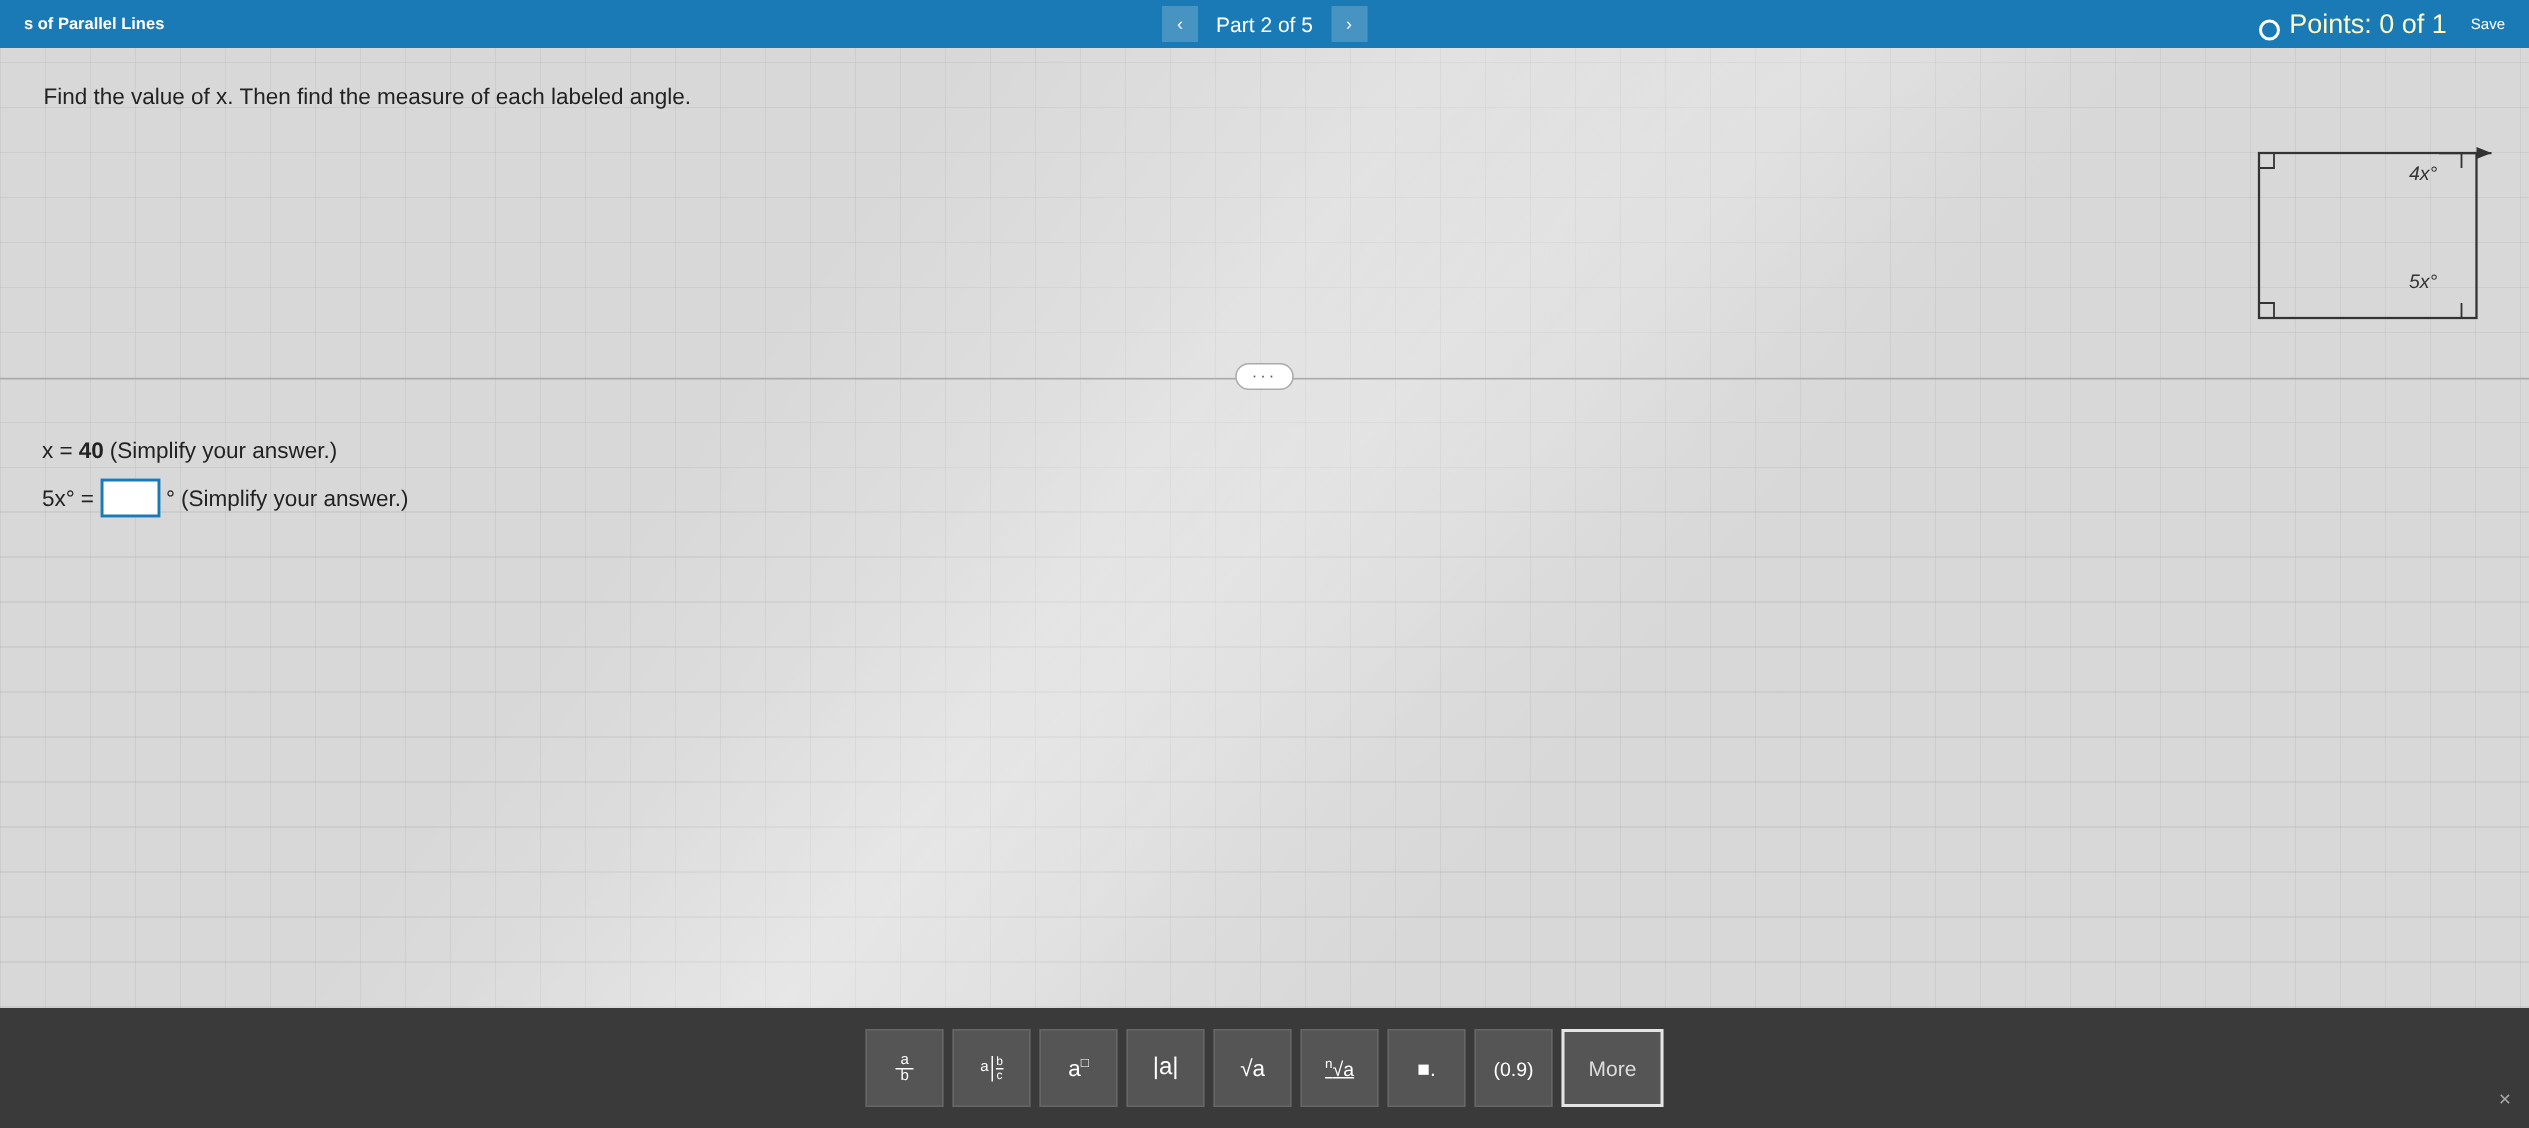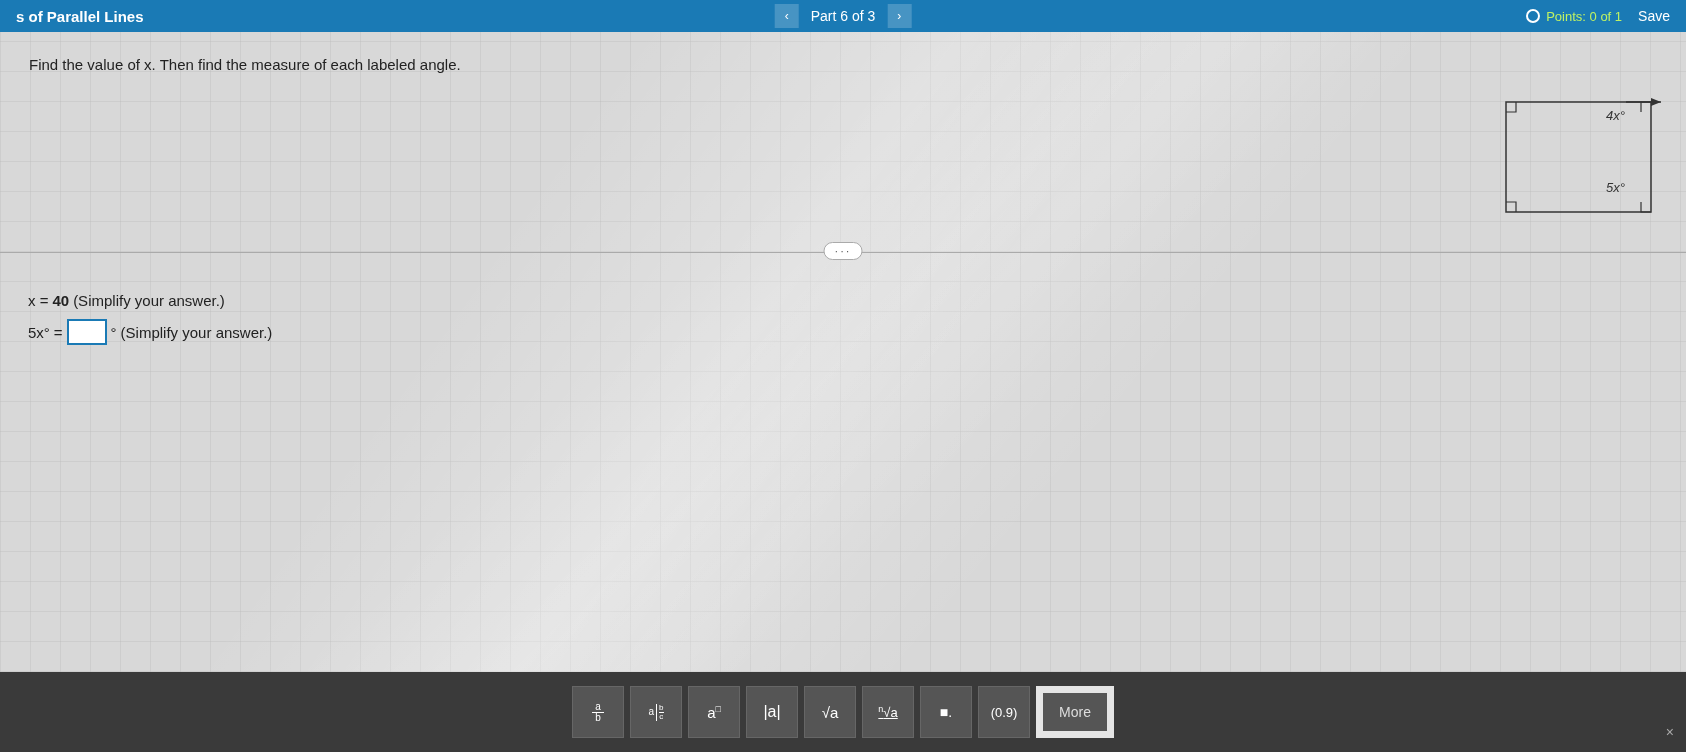--- a/index.html
+++ b/index.html
@@ -17,21 +17,21 @@
       background: #1a7ab5;
       height: 32px;
       display: flex;
       align-items: center;
       justify-content: space-between;
       padding: 0 16px;
       position: relative;
     }
     .header-title {
       color: white;
-      font-size: 15px;
+      font-size: 11px;
       font-weight: bold;
     }
     .header-part {
       color: white;
       font-size: 14px;
       position: absolute;
       left: 50%;
       transform: translateX(-50%);
       display: flex;
       align-items: center;
@@ -43,41 +43,41 @@
       color: white;
       width: 24px;
       height: 24px;
       cursor: pointer;
       display: flex;
       align-items: center;
       justify-content: center;
       font-size: 12px;
     }
     .header-points {
-      color: #bef264;
-      font-size: 13px;
-      display: flex;
-      align-items: flex-start;
+      color: #fef9c3;
+      font-size: 18px;
+      display: flex;
+      align-items: flex-end;
       gap: 6px;
     }
     .points-circle {
       width: 14px;
       height: 14px;
       border-radius: 50%;
       border: 2px solid white;
       display: inline-block;
     }
     .header-right {
       display: flex;
       align-items: center;
       gap: 16px;
     }
     .save-btn {
       color: white;
-      font-size: 14px;
+      font-size: 10px;
       background: none;
       border: none;
       cursor: pointer;
     }
 
     
     .main-content {
       background: #d8d8d8;
       background-image: 
         repeating-linear-gradient(0deg, rgba(180,180,180,0.3) 0px, rgba(180,180,180,0.3) 1px, transparent 1px, transparent 30px),
@@ -189,21 +189,21 @@
       font-size: 16px;
       cursor: pointer;
       display: flex;
       align-items: center;
       justify-content: center;
       flex-direction: column;
     }
 
     .more-btn {
       background: #555;
-      border: 7px solid #e5e5e5;
+      border: 2px solid #e5e5e5;
       color: #ddd;
       font-size: 14px;
       padding: 8px 16px;
       cursor: pointer;
       height: 52px;
     }
 
     .close-x {
       position: absolute;
       bottom: 12px;
@@ -229,21 +229,21 @@
     }
   </style>
 </head>
 <body>
 
 <div class="header">
   <div class="header-title">s of Parallel Lines</div>
 
   <div class="header-part">
     <button class="header-nav-btn">‹</button>
-    <span>Part 6 of 3</span>
+    <span>Part 2 of 5</span>
     <button class="header-nav-btn">›</button>
   </div>
 
   <div class="header-right">
     <div class="header-points">
       <span class="points-circle"></span>
       <span>Points: 0 of 1</span>
     </div>
     <button class="save-btn">Save</button>
   </div>

